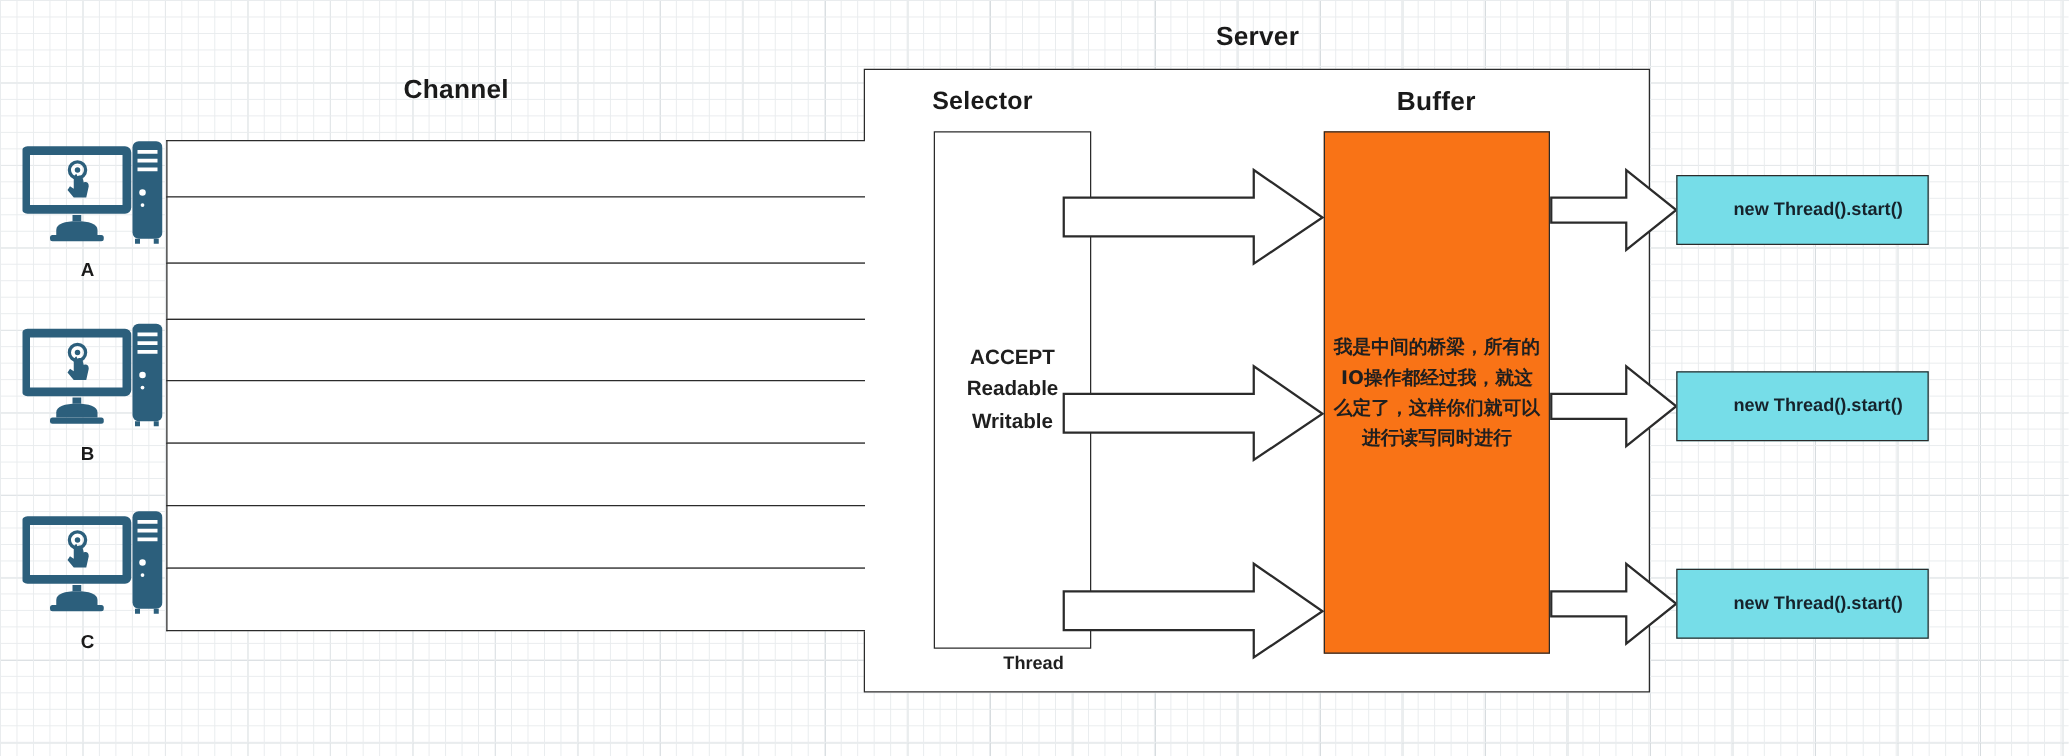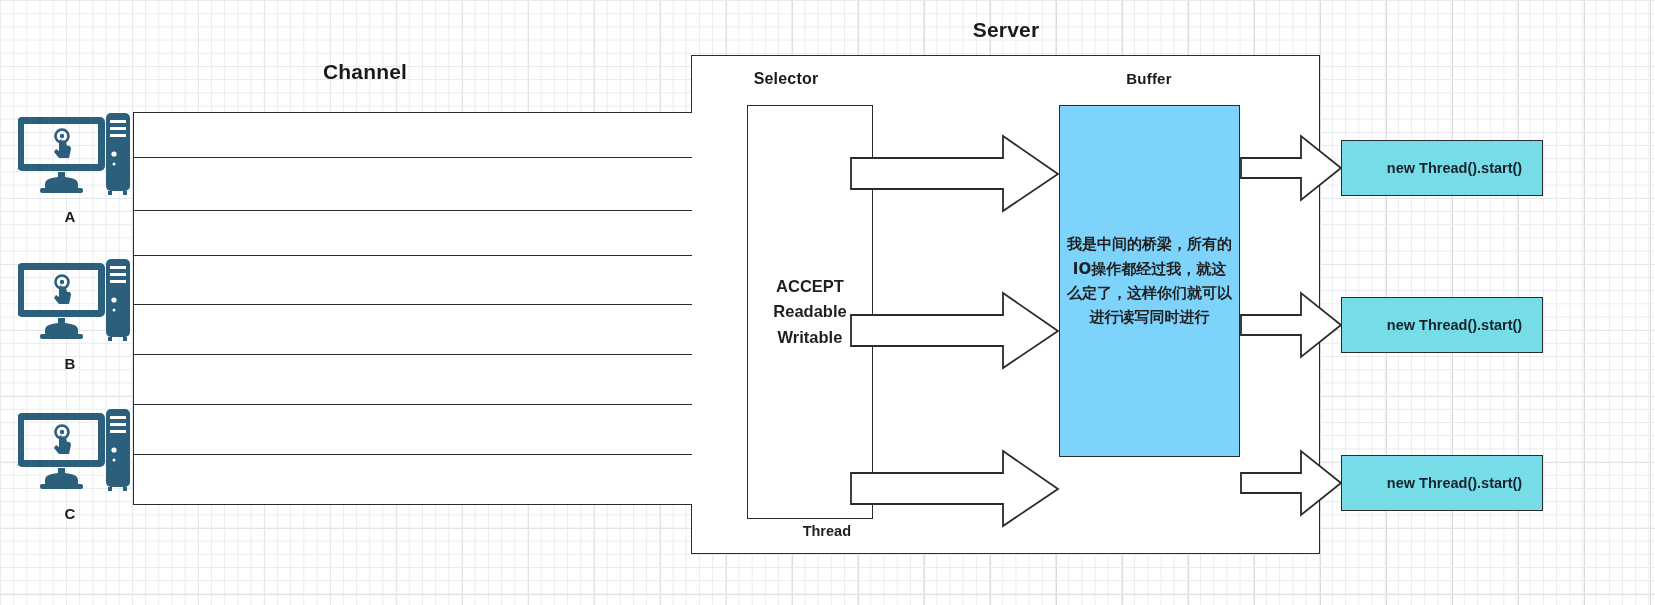--- a/index.html
+++ b/index.html
@@ -27,22 +27,22 @@
   
   .title{
     position:absolute;
     font-weight:bold;
     color:#1a1a1a;
     white-space:nowrap;
     letter-spacing:.2px;
   }
   #server-title{left:0;top:18px;width:2012px;text-align:center;font-size:21px;}
   #channel-title{left:135px;top:60px;width:460px;text-align:center;font-size:21px;}
-  #selector-title{left:724px;top:70px;width:124px;text-align:center;font-size:16px;}
-  #buffer-title{left:1058px;top:70px;width:182px;text-align:center;font-size:15px;}
+  #selector-title{left:724px;top:70px;width:124px;text-align:center;font-size:20px;}
+  #buffer-title{left:1058px;top:70px;width:182px;text-align:center;font-size:21px;}
 
   
   #server-box{
     position:absolute;left:691px;top:55px;width:629px;height:499px;
     border:1.6px solid #2b2b2b;background:#ffffff;box-sizing:border-box;
   }
 
   
   #channel-stack{
     position:absolute;left:133px;top:112px;width:559px;height:392px;
@@ -66,22 +66,22 @@
     text-align:center;font-size:16.5px;font-weight:bold;color:#1f1f1f;line-height:1.52;
     white-space:pre-line;
   }
   #thread-label{
     position:absolute;left:725px;top:523px;width:126px;text-align:right;
     font-size:14.5px;font-weight:bold;color:#1f1f1f;
   }
 
   
   #buffer-box{
-    position:absolute;left:1059px;top:105px;width:181px;height:352px;
-    border:1.7px solid #2b2b2b;background:#7dd3fc;box-sizing:border-box;
+    position:absolute;left:1059px;top:105px;width:181px;height:418px;
+    border:1.7px solid #2b2b2b;background:#f97316;box-sizing:border-box;
     display:flex;align-items:center;justify-content:center;
   }
   #buffer-text{
     width:167px;text-align:center;font-size:15px;font-weight:bold;color:#1f1f1f;
     line-height:1.62;
     font-family:"DejaVu Sans","Liberation Sans",sans-serif;
   }
 
   
   .thread-box{

